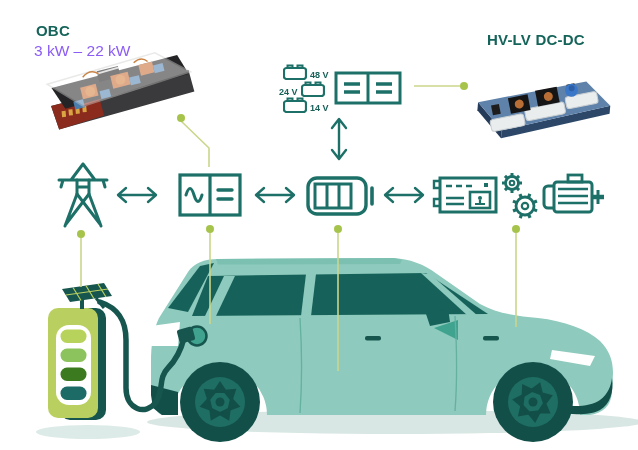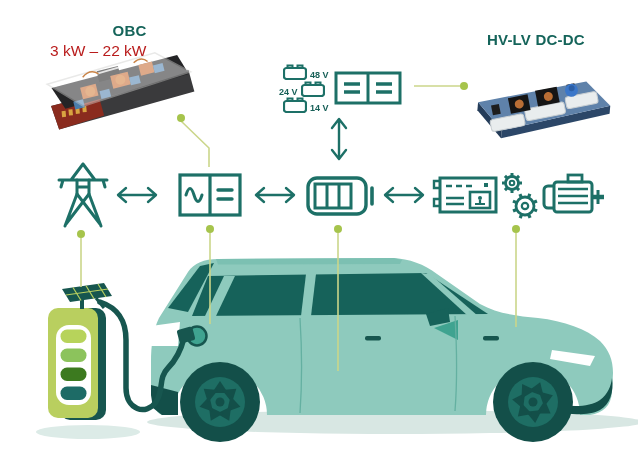--- a/index.html
+++ b/index.html
@@ -1,21 +1,21 @@
 <!DOCTYPE html>
 <html><head>
 <meta charset="utf-8">
 <style>
   html,body{margin:0;padding:0;background:#fff;}
   .canvas{position:relative;width:638px;height:450px;background:#fff;overflow:hidden;
           font-family:"Liberation Sans",sans-serif;}
   .abs{position:absolute;}
   svg{display:block;}
   .mod-title{font-weight:bold;font-size:15px;color:#15645a;letter-spacing:.2px;line-height:18px;}
-  .mod-range{font-size:15.5px;color:#b91c1c;line-height:19px;margin-top:1px;}
+  .mod-range{font-size:15.5px;color:#8b5cf6;line-height:19px;margin-top:1px;}
   .bat-row{display:flex;align-items:flex-end;gap:3px;}
   .bat-label{font-size:9px;font-weight:bold;color:#186058;white-space:nowrap;}
 </style>
 </head>
 <body>
 
 <div class="canvas">
 
   <svg class="abs" style="left:140px;top:250px;" width="498" height="200" viewBox="0 0 498 200">
     <ellipse cx="255" cy="172" rx="248" ry="12" fill="#d8e7e3"></ellipse>
@@ -170,21 +170,21 @@
         <circle cx="48" cy="34" r="4.5" fill="#b96e35"></circle>
           <circle cx="78" cy="32" r="4.5" fill="#b96e35"></circle>
         <rect x="20" y="30" width="8" height="10" fill="#1d1d1d"></rect>
         <rect x="98" y="24" width="8" height="8" fill="#1d1d1d"></rect>
       </g>
       <circle cx="98" cy="22" r="6.5" fill="#3b77c9"></circle>
         <circle cx="98" cy="20" r="3" fill="#2c5fa6"></circle>
     </svg>
   </div>
 
-  <div class="abs" style="left:52px;top:22px;text-align:right;">
+  <div class="abs" style="left:36px;top:22px;">
     <div class="mod-title">OBC</div>
     <div class="mod-range" style="margin-left:-2px;">3 kW – 22 kW</div>
   </div>
   <div class="abs" style="left:487px;top:31px;">
     <div class="mod-title">HV-LV DC-DC</div>
   </div>
 
   <div class="abs bat-row" style="left:283px;top:64px;">
     <svg width="24" height="16" viewBox="0 0 24 16" fill="none" stroke="#1d7067">
       <path d="M4.5,4 V1.5 H9.5 V4 M14.5,4 V1.5 H19.5 V4" stroke-width="2"></path>

